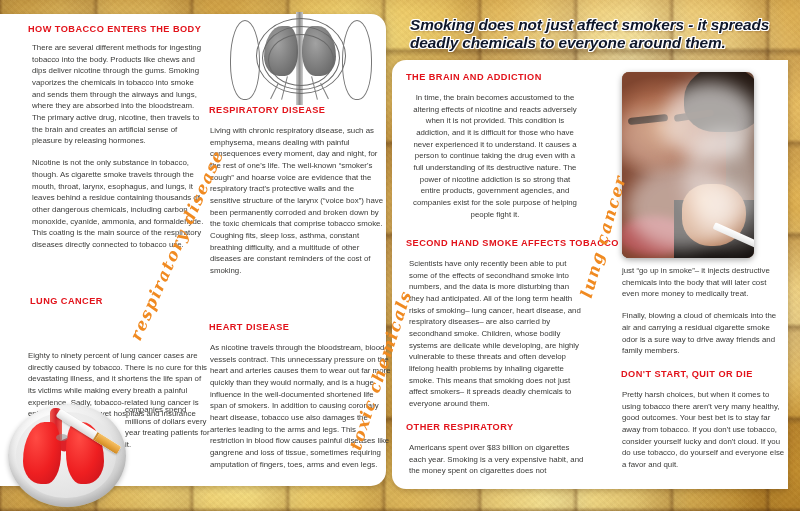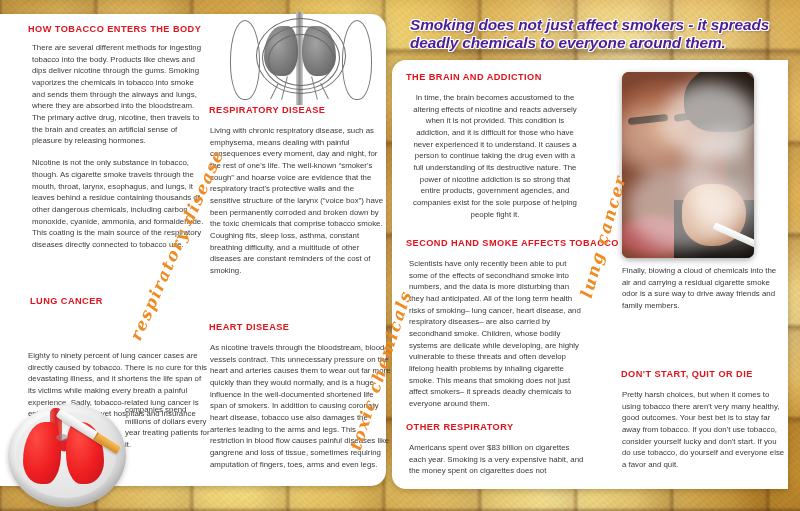--- a/index.html
+++ b/index.html
@@ -36,21 +36,21 @@
   #bg-grain{position:absolute;inset:0;opacity:.3;
     background-image:
       repeating-linear-gradient(45deg, rgba(120,70,20,.10) 0 2px, rgba(255,230,170,.08) 2px 4px),
       repeating-linear-gradient(-38deg, rgba(90,50,10,.08) 0 3px, rgba(255,240,190,.05) 3px 6px);}
   #bg-vig{position:absolute;inset:0;
     background:radial-gradient(ellipse 120% 110% at 50% 45%, rgba(0,0,0,0) 52%, rgba(60,30,5,.40) 100%);}
 
   
   .headline{position:absolute;left:410px;top:16px;width:386px;
     font-style:italic;font-weight:bold;font-size:15.4px;line-height:17.5px;
-    color:#4c1d95;letter-spacing:-.1px;
+    color:#0f172a;letter-spacing:-.1px;
     text-shadow:
       1px 0 0 #fff,-1px 0 0 #fff,0 1px 0 #fff,0 -1px 0 #fff,
       1px 1px 0 #fff,-1px -1px 0 #fff,1px -1px 0 #fff,-1px 1px 0 #fff,
       2px 2px 2px rgba(90,40,0,.35);}
 
   
   .panel{position:absolute;background:#fff;}
   #panel-left{left:-14px;top:14px;width:400px;height:472px;
      border-radius:0 15px 15px 0;
      box-shadow:0 2px 7px rgba(60,30,0,.30);}
@@ -257,26 +257,27 @@
 <div class="col body" id="pc2">
   <p>Scientists have only recently been able to put some of the effects of secondhand smoke into numbers, and the data is more disturbing than they had anticipated. All of the long term health risks of smoking– lung cancer, heart disease, and respiratory diseases– are also carried by secondhand smoke. Children, whose bodily systems are delicate while developing, are highly vulnerable to these threats and often develop lifelong health problems by inhaling cigarette smoke. This means that smoking does not just affect smokers– it spreads deadly chemicals to everyone around them.</p>
 </div>
 
 <div class="col h" id="ph3">OTHER RESPIRATORY</div>
 <div class="col body" id="pc3">
   <p>Americans spent over $83 billion on cigarettes each year. Smoking is a very expensive habit, and the money spent on cigarettes does not</p>
 </div>
 
 <div class="col body" id="qc1">
+  <p>just “go up in smoke”– it injects destructive chemicals into the body that will later cost even more money to medically treat.</p>
   <p>Finally, blowing a cloud of chemicals into the air and carrying a residual cigarette smoke odor is a sure way to drive away friends and family members.</p>
 </div>
 
 <div class="col h" id="qh2">DON'T START, QUIT OR DIE</div>
 <div class="col body" id="qc2">
-  <p>Pretty harsh choices, but when it comes to using tobacco there aren't very many healthy, good outcomes. Your best bet is to stay far away from tobacco. If you don't use tobacco, consider yourself lucky and don't start. If you do use tobacco, do yourself and everyone else a favor and quit.</p>
+  <p>Pretty harsh choices, but when it comes to using tobacco there aren't very many healthy, good outcomes. Your best bet is to stay far away from tobacco. If you don't use tobacco, consider yourself lucky and don't cloud. If you do use tobacco, do yourself and everyone else a favor and quit.</p>
 </div>
 
 <div id="photo">
   <div class="skin"></div>
   <div class="hair"></div>
   <div class="brow brow1"></div>
   <div class="brow brow2"></div>
   <div class="pink"></div>
   <div class="dark"></div>
   <div class="hand"></div>

